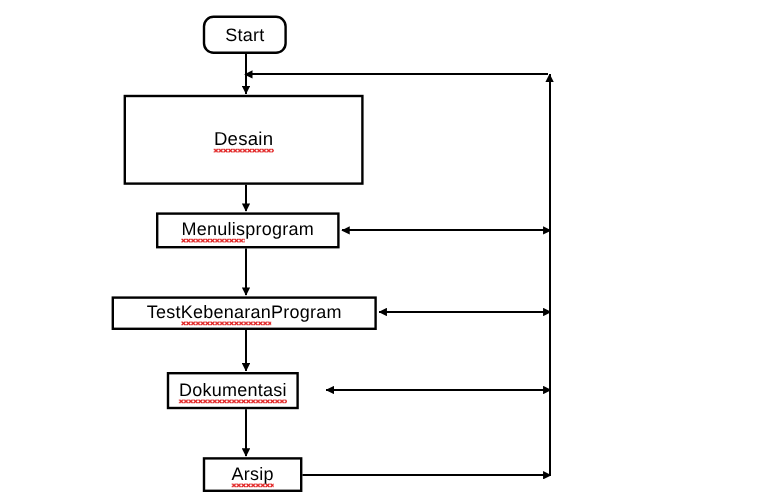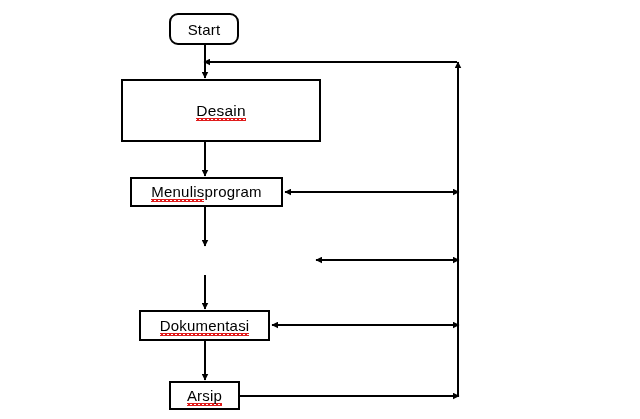--- a/index.html
+++ b/index.html
@@ -95,36 +95,39 @@
       <line x1="272" y1="325" x2="459" y2="325" marker-start="url(#ah)" marker-end="url(#ah)"></line>
     </g>
   </svg>
 
   <div class="node rounded" style="left:169px; top:13px; width:70px; height:32px;">
     <div class="label">
       <span class="plain">Start</span>
     </div>
   </div>
 
-  <div class="node" style="left:121px; top:79px; width:200px; height:63px;">
+  <div class="node" style="left:103px; top:79px; width:200px; height:75px;">
     <div class="label big">
       <span class="sp">Desain</span>
     </div>
   </div>
 
   <div class="node" style="left:130px; top:177px; width:153px; height:30px;text-decoration:underline;">
     <div class="label"><span class="sp">Menulis</span><span class="plain"> program</span></div>
   </div>
 
+  <div class="node" style="left:93px; top:247px; width:221px; height:28px;">
+    <div class="label"><span class="plain">Test </span><span class="sp">Kebenaran</span><span class="plain"> Program</span></div>
+  </div>
 
-  <div class="node" style="left:139px; top:310px; width:131px; height:31px;">
+  <div class="node" style="left:139px; top:310px; width:110px; height:31px;">
     <div class="label">
       <span class="sp">Dokumentasi</span>
     </div>
   </div>
 
-  <div class="node" style="left:169px; top:381px; width:71px; height:29px;">
+  <div class="node" style="left:169px; top:381px; width:83px; height:29px;">
     <div class="label">
       <span class="sp">Arsip</span>
     </div>
   </div>
 
 </div>
 
 </body></html>

